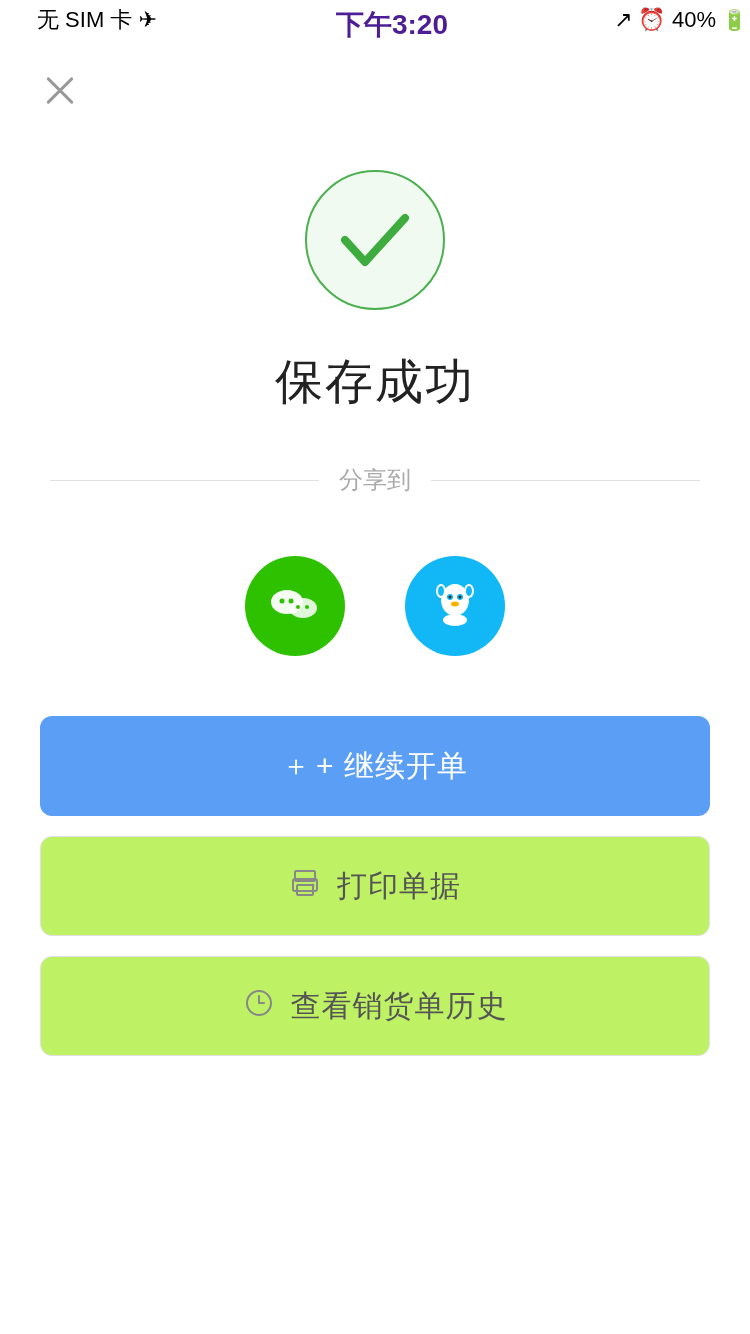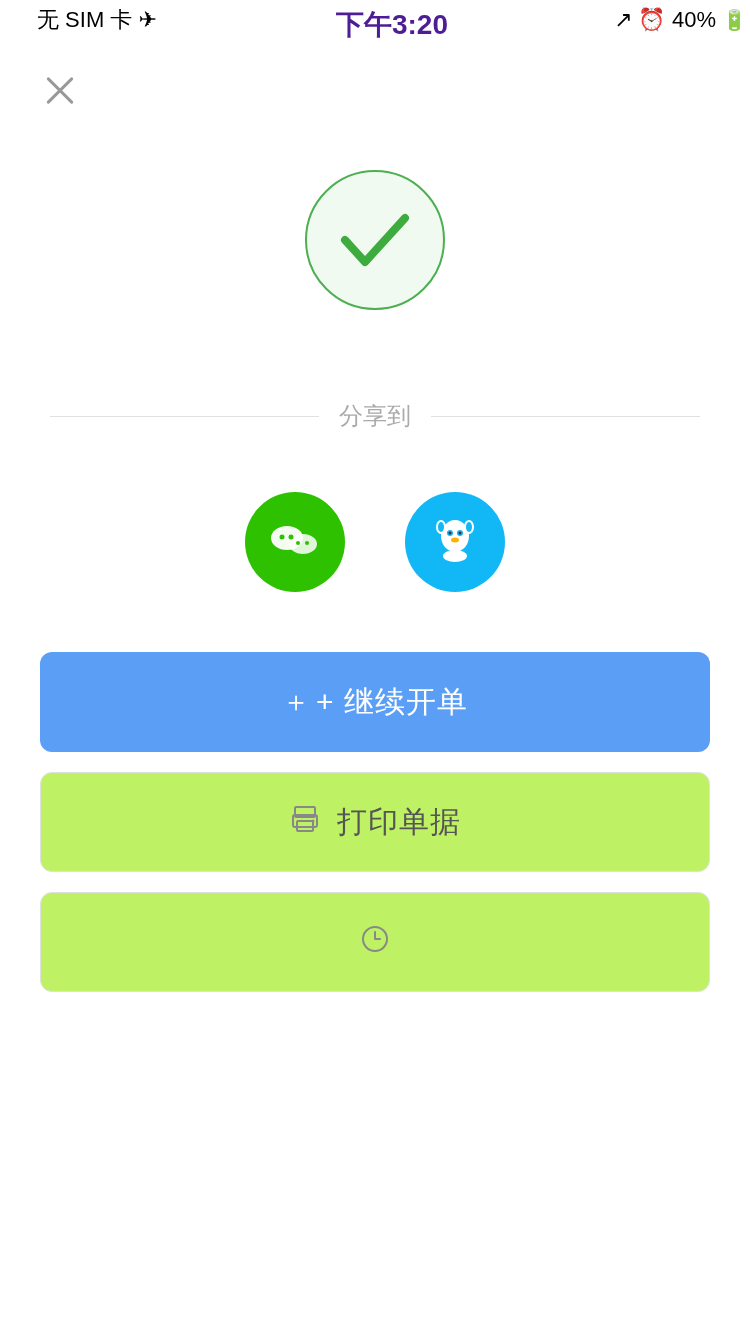--- a/index.html
+++ b/index.html
@@ -230,20 +230,21 @@
 </div>
 
 <div class="close-btn"></div>
 
 <div class="success-section">
   <div class="success-circle">
     <svg width="70" height="60" viewBox="0 0 70 60" fill="none" xmlns="http://www.w3.org/2000/svg">
       <path d="M5 30 L25 52 L65 8" stroke="#3DAB3D" stroke-width="8" stroke-linecap="round" stroke-linejoin="round" fill="none"></path>
     </svg>
   </div>
+  <div class="success-title">保存成功</div>
 </div>
 
 <div class="share-divider-section">
   <div class="divider-line"></div>
   <span class="share-label">分享到</span>
   <div class="divider-line"></div>
 </div>
 
 <div class="share-icons">
 
@@ -296,14 +297,15 @@
     <span class="btn-text">打印单据</span>
   </button>
 
   <button class="action-btn action-btn-secondary">
     <span class="btn-icon">
       <svg width="32" height="32" viewBox="0 0 32 32" fill="none" xmlns="http://www.w3.org/2000/svg">
         <circle cx="16" cy="16" r="12" stroke="#888" stroke-width="2" fill="none"></circle>
         <path d="M16 9 L16 16 L21 16" stroke="#888" stroke-width="2" stroke-linecap="round" stroke-linejoin="round"></path>
       </svg>
     </span>
+    <span class="btn-text">查看销货单历史</span>
   </button>
 </div>
 
 </body></html>

